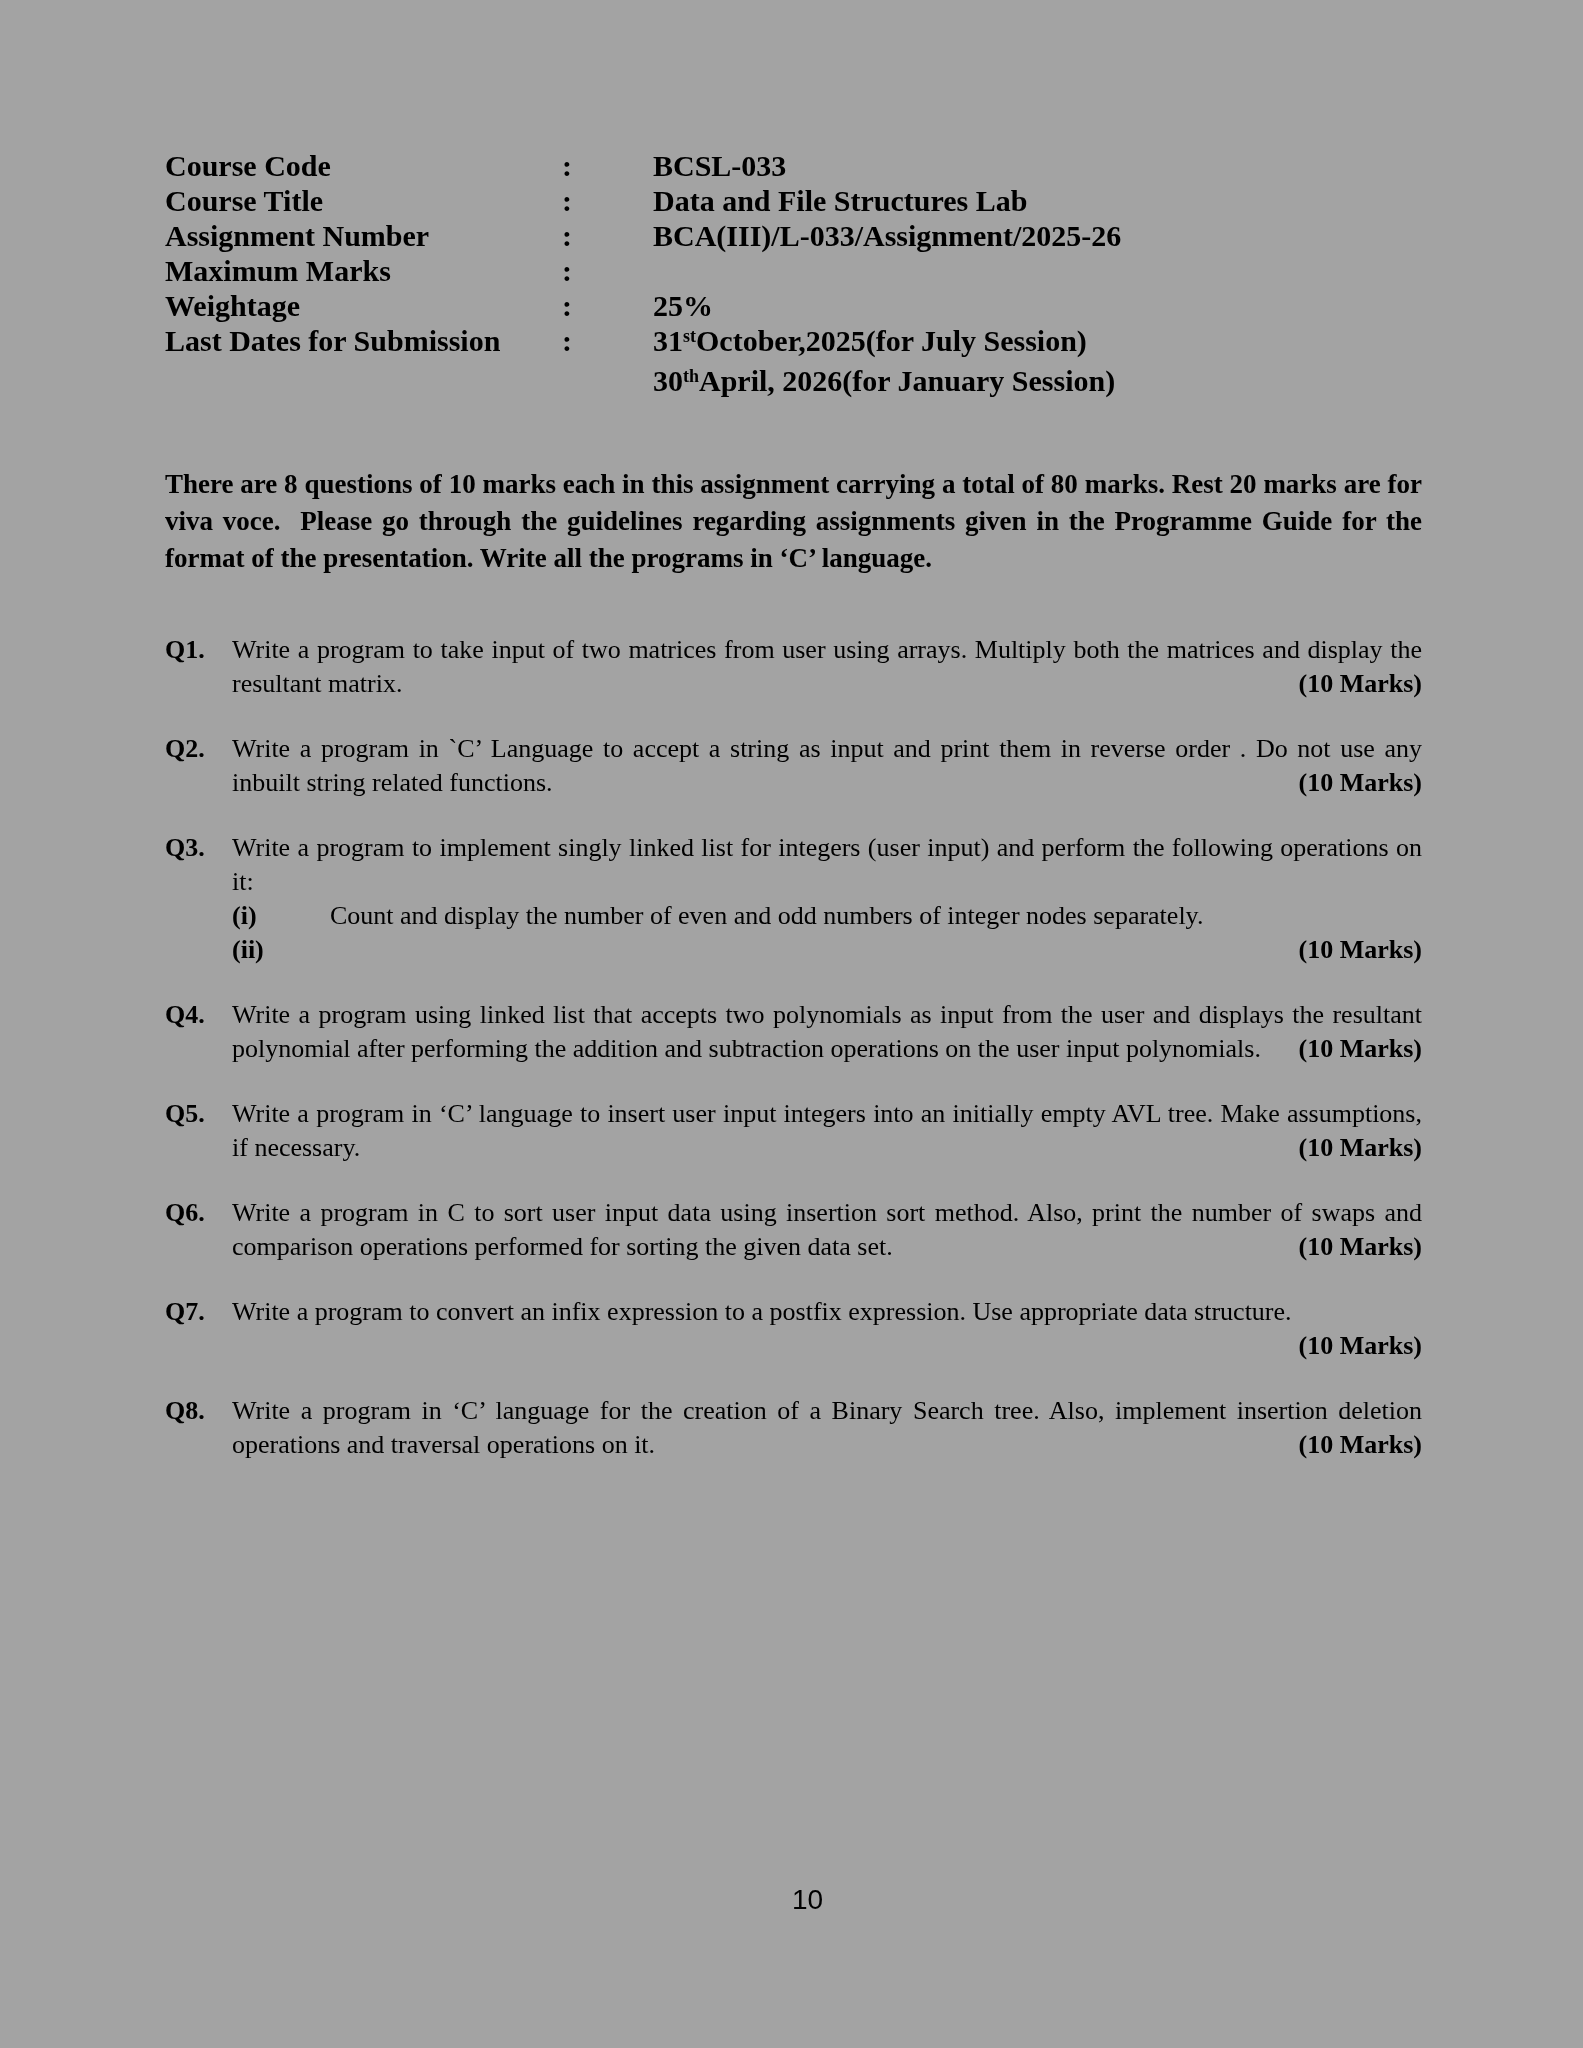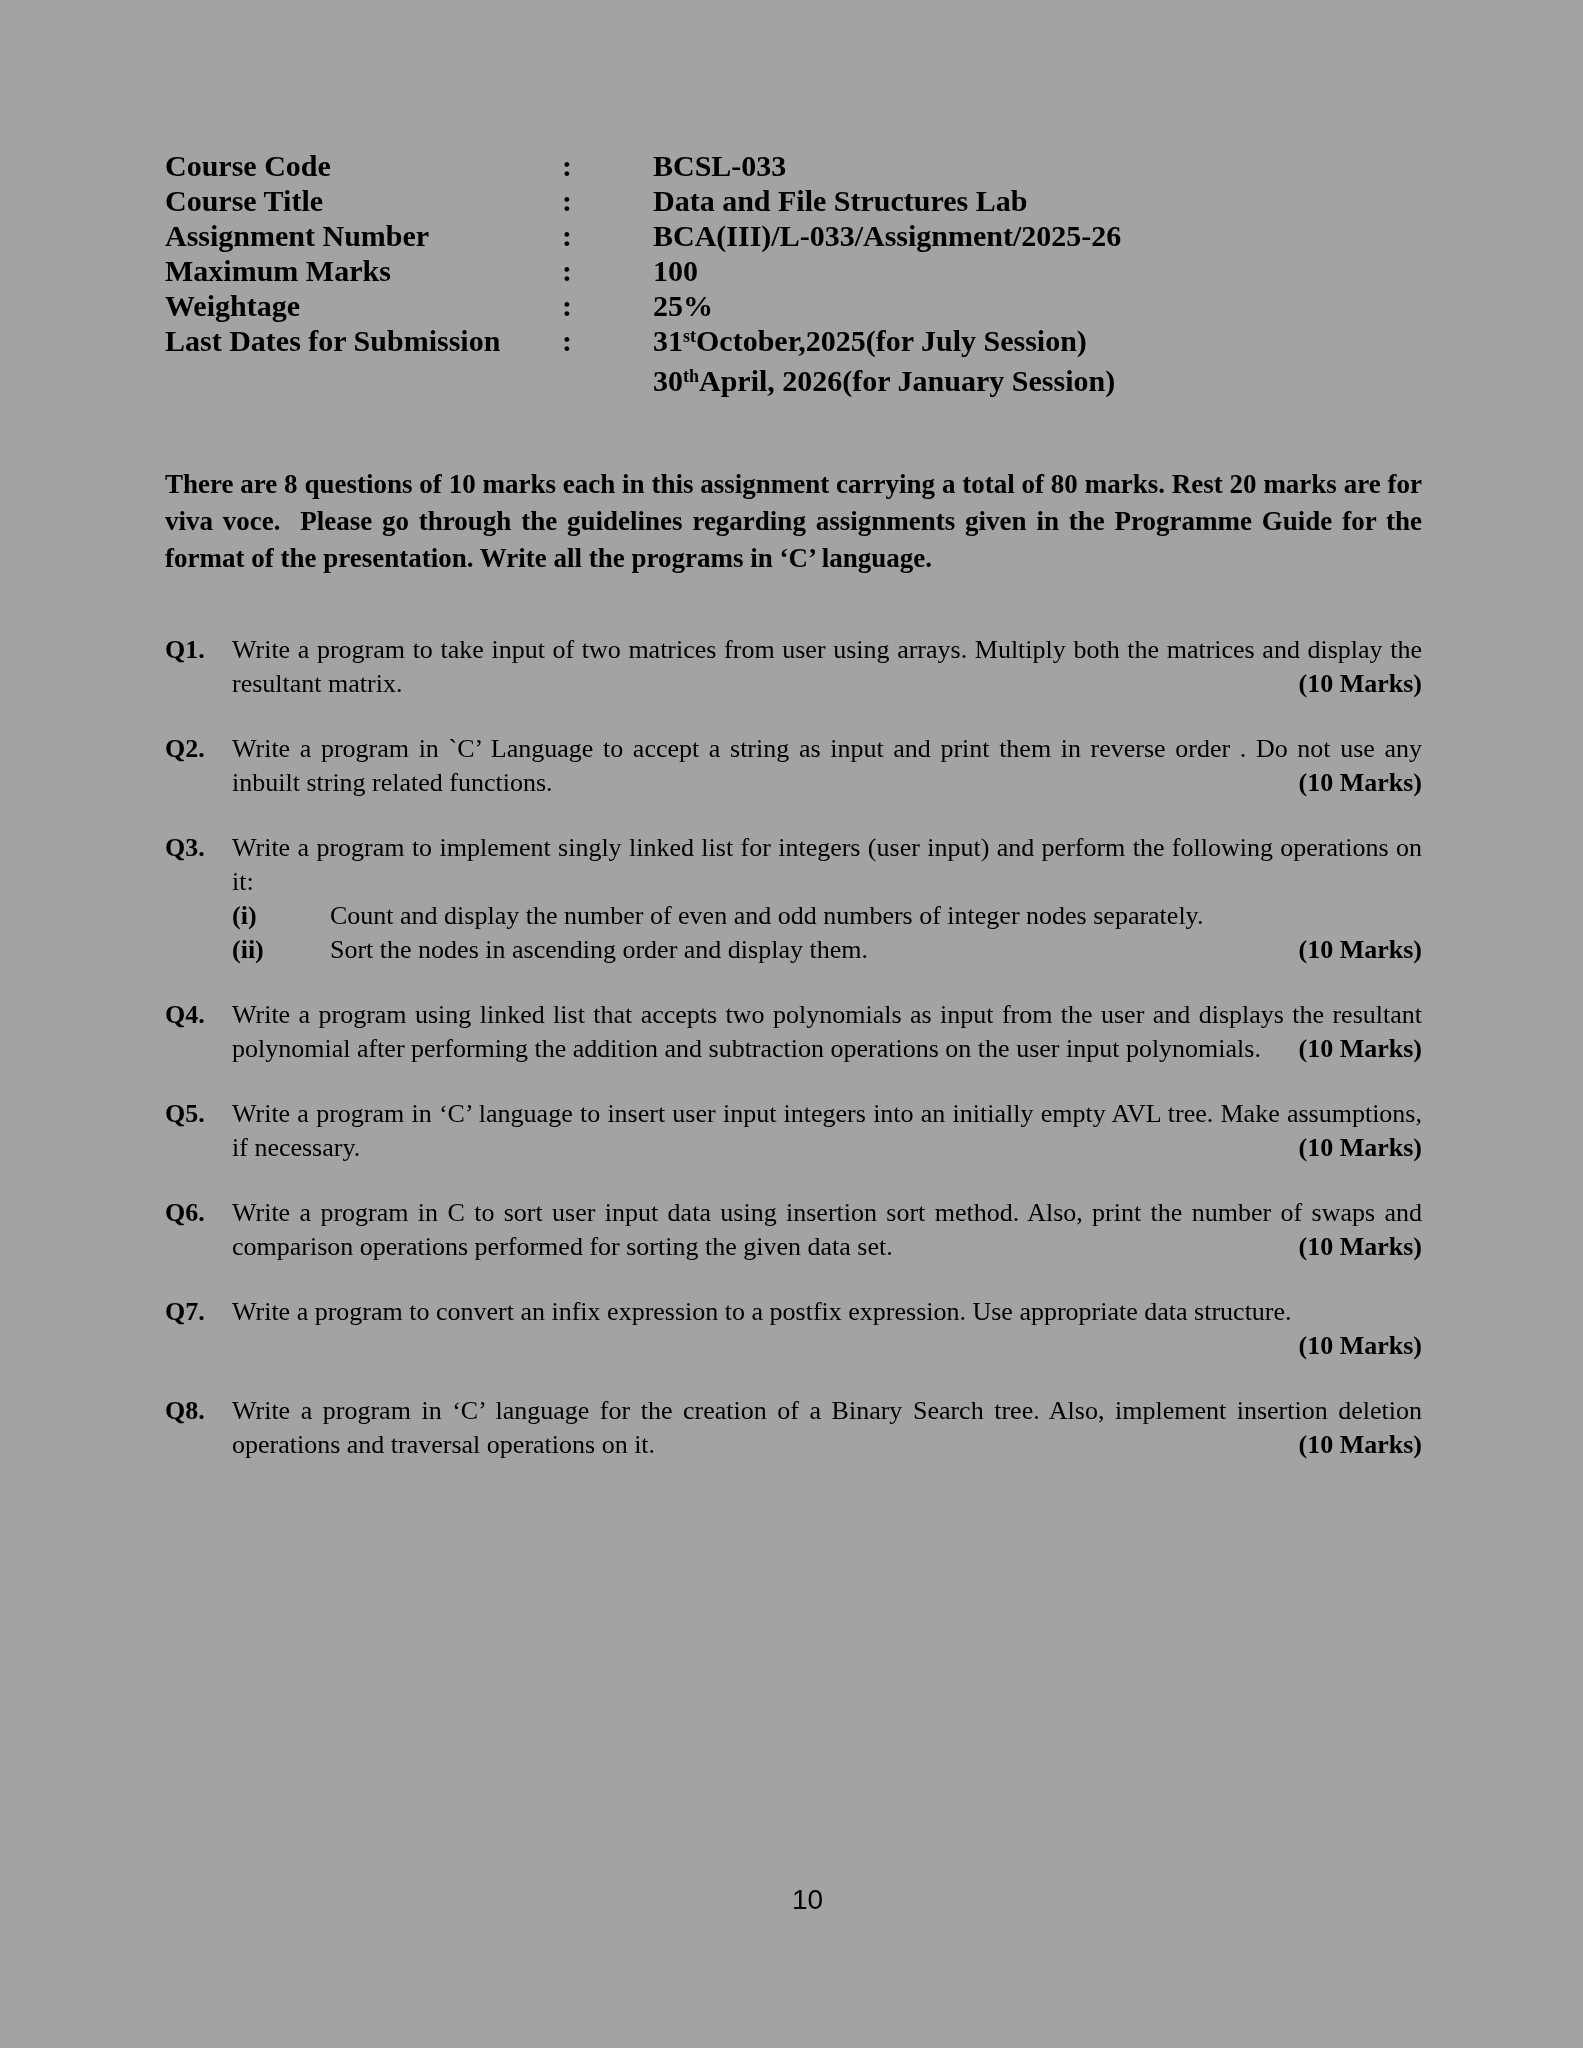--- a/index.html
+++ b/index.html
@@ -64,21 +64,20 @@
       <span class="hvalue">Data and File Structures Lab</span>
     </div>
     <div class="hrow">
       <span class="hlabel">Assignment Number</span>
       <span class="hcolon">:</span>
       <span class="hvalue">BCA(III)/L-033/Assignment/2025-26</span>
     </div>
     <div class="hrow">
       <span class="hlabel">Maximum Marks</span>
       <span class="hcolon">:</span>
-      <span class="hvalue">100</span>
     </div>
     <div class="hrow">
       <span class="hlabel">Weightage</span>
       <span class="hcolon">:</span>
       <span class="hvalue">25%</span>
     </div>
     <div class="hrow">
       <span class="hlabel">Last Dates for Submission</span>
       <span class="hcolon">:</span>
       <span class="hdates">
@@ -105,21 +104,21 @@
     <div class="question">
       <span class="qnum">Q3.</span>
       <div class="qbody">
         <span>Write a program to implement singly linked list for integers (user input) and perform the following operations on it:</span>
         <div class="subitem">
           <span class="sublabel">(i)</span>
           <span class="subtext">Count and display the number of even and odd numbers of integer nodes separately.</span>
         </div>
         <div class="subitem">
           <span class="sublabel">(ii)</span>
-          <span class="subtext"><span>Sort the nodes in ascending order and display them.</span><span class="marks">(10 Marks)</span></span>
+          <span class="subtext"><span class="marks">(10 Marks)</span></span>
         </div>
       </div>
     </div>
 
     <div class="question">
       <span class="qnum">Q4.</span>
       <div class="qbody"><span>Write a program using linked list that accepts two polynomials as input from the user and displays the resultant polynomial after performing the addition and subtraction operations on the user input polynomials.</span><span class="marks">(10 Marks)</span></div>
     </div>
 
     <div class="question">

